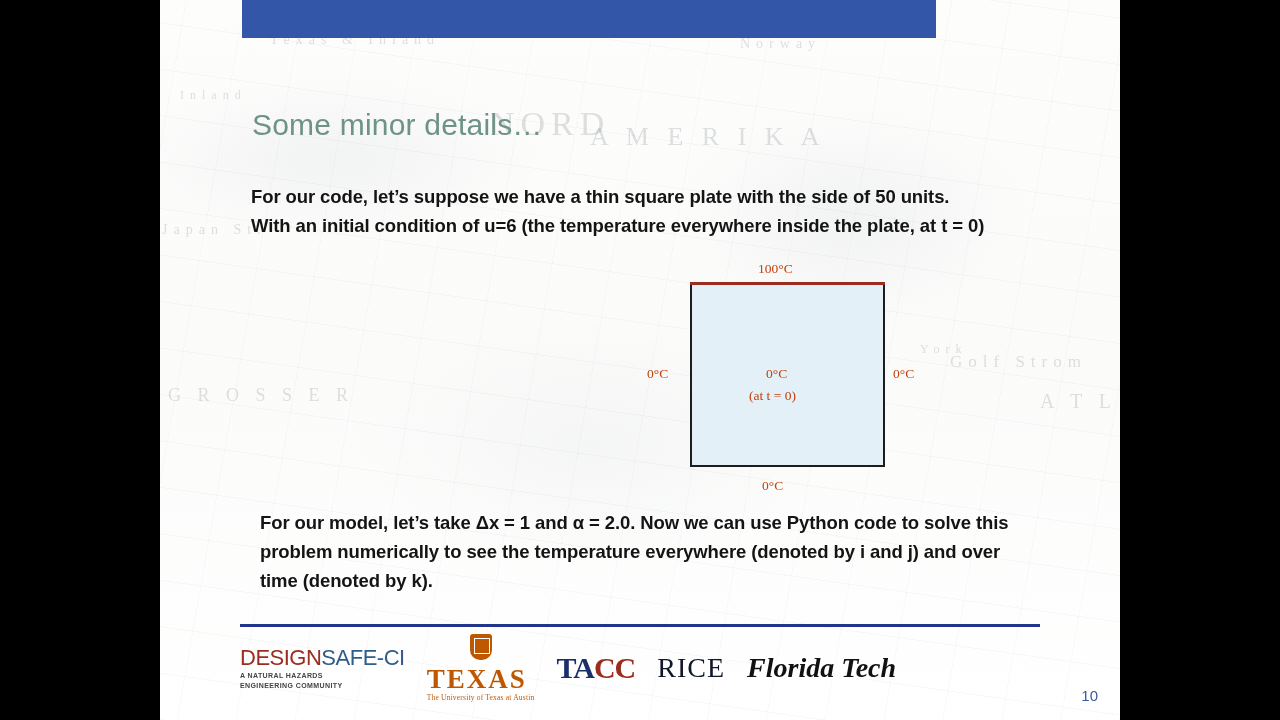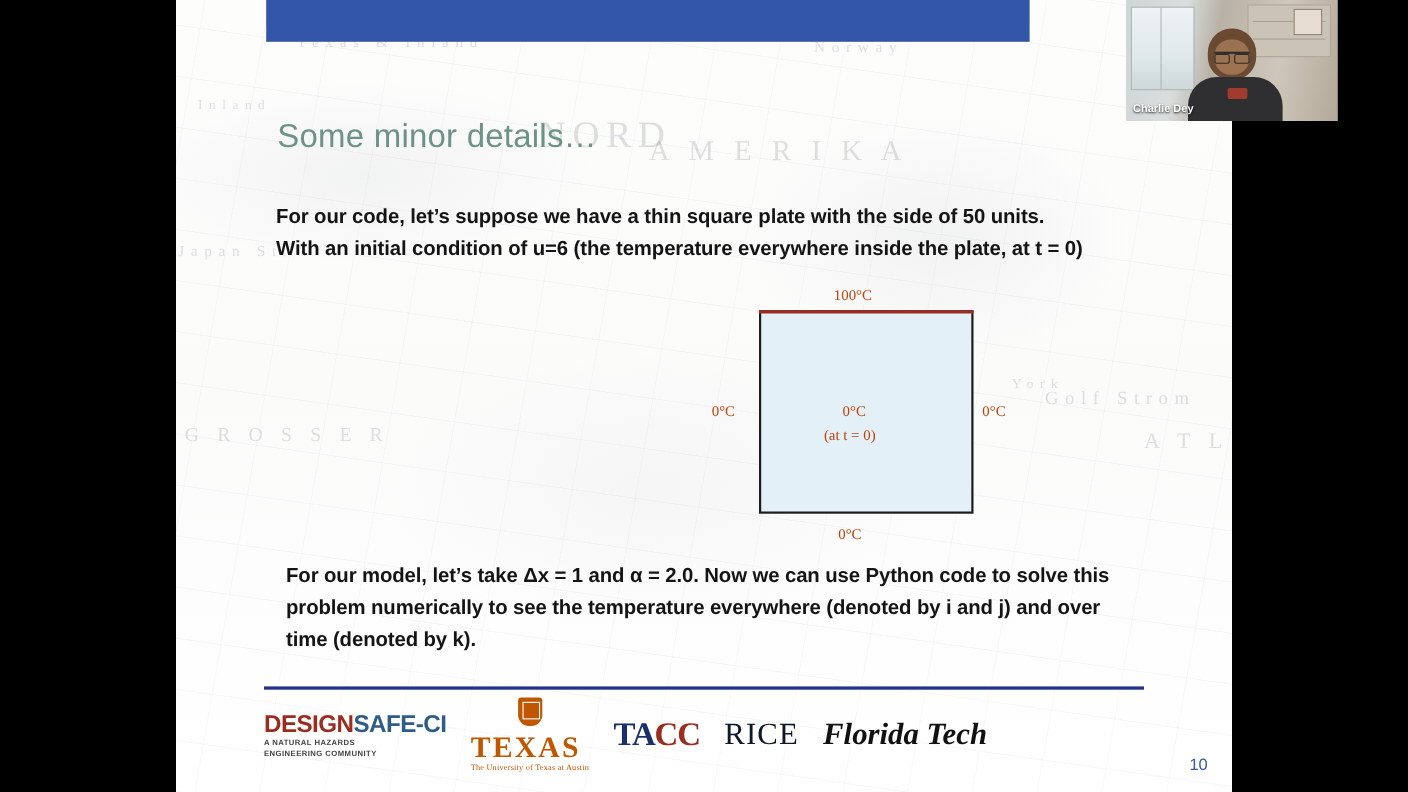--- a/index.html
+++ b/index.html
@@ -151,21 +151,21 @@
     align-items: center;
     gap: 22px;
   }
   .logo-designsafe {
     display: flex;
     flex-direction: column;
     line-height: 1;
   }
   .ds-top {
     font-size: 22px;
-    font-weight: bold;
+    font-weight: normal;
     letter-spacing: -0.5px;
   }
   .ds-top .ds-a { color: #9b2c20; }
   .ds-top .ds-b { color: #2f5d8a; }
   .ds-sub {
     font-size: 7px;
     color: #444;
     letter-spacing: 0.4px;
     margin-top: 3px;
     font-weight: bold;
@@ -415,26 +415,14 @@
       </div>
 
       <div class="logo-rice">RICE</div>
 
       <div class="logo-fit">Florida Tech</div>
     </div>
 
     <div class="page-num">10</div>
   </div>
 
-  <div class="pip">
-    <div class="pip-room"></div>
-    <div class="pip-window"></div>
-    <div class="pip-shelf"></div>
-    <div class="pip-art"></div>
-    <div class="pip-person-head"></div>
-    <div class="pip-face"></div>
-    <div class="pip-glasses"></div>
-    <div class="pip-body"></div>
-    <div class="pip-shirt-logo"></div>
-    <div class="pip-name">Charlie Dey</div>
-  </div>
 
 </div>
 
 </body></html>

